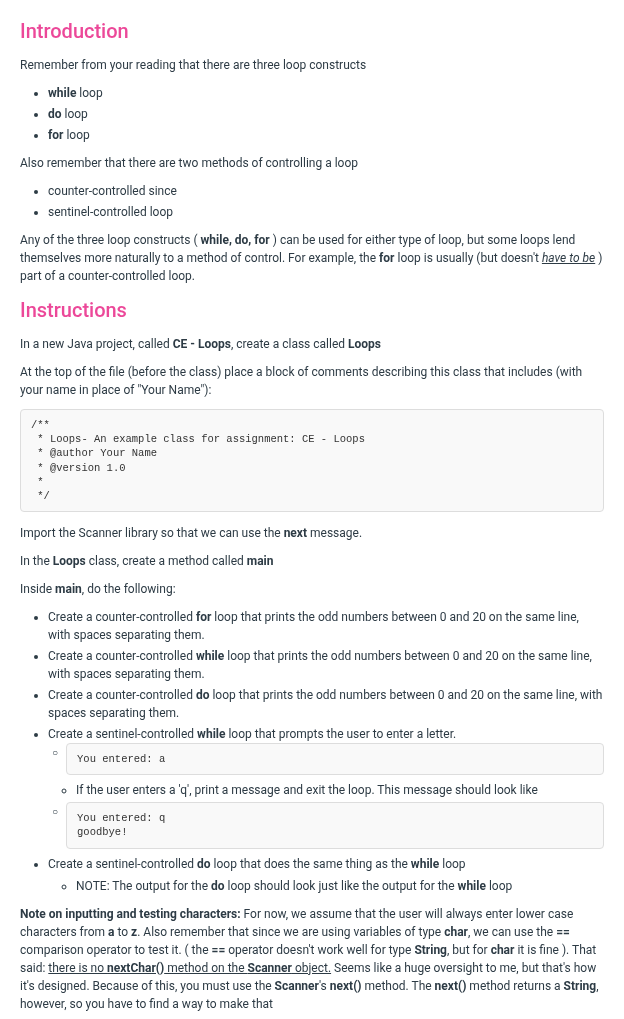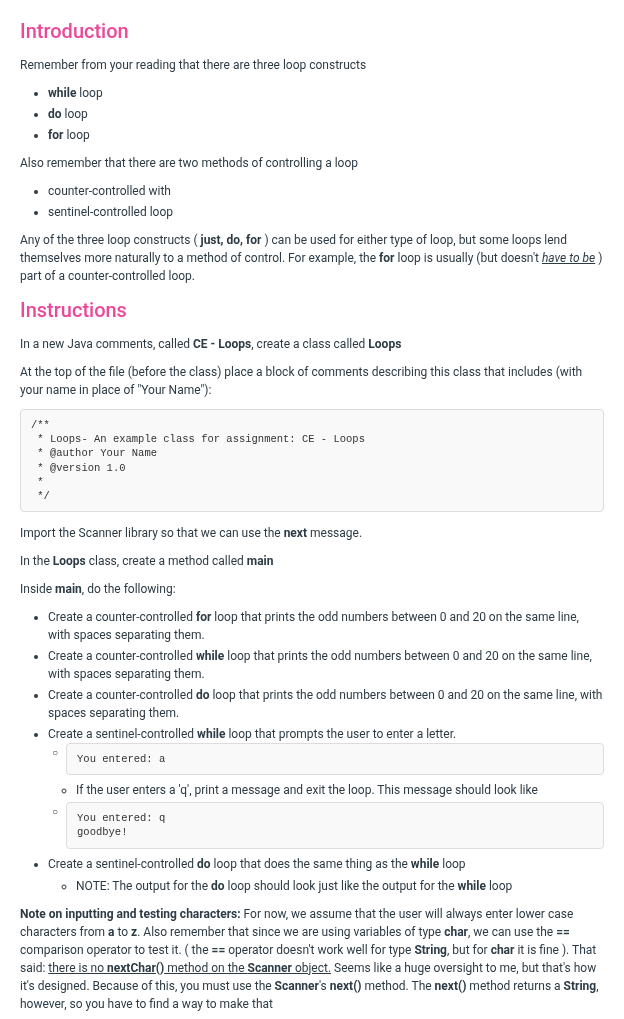--- a/index.html
+++ b/index.html
@@ -90,32 +90,32 @@
 
 <ul>
   <li><b>while</b><span> loop</span></li>
   <li><b>do</b><span> loop</span></li>
   <li><b>for</b><span> loop</span></li>
 </ul>
 
 <p>Also remember that there are two methods of controlling a loop</p>
 
 <ul>
-  <li>counter-controlled with</li>
+  <li>counter-controlled since</li>
   <li>sentinel-controlled loop</li>
 </ul>
 
 <p>
-  <span>Any of the three loop constructs ( </span><b>just, do, for</b><span> ) can be used for either type of loop, but some loops lend themselves more naturally to a method of control.   For example, the </span><b>for</b><span> loop is usually (but doesn't </span><span class="underline-italic">have to be</span><span> ) part of a counter-controlled loop.</span>
+  <span>Any of the three loop constructs ( </span><b>while, do, for</b><span> ) can be used for either type of loop, but some loops lend themselves more naturally to a method of control.   For example, the </span><b>for</b><span> loop is usually (but doesn't </span><span class="underline-italic">have to be</span><span> ) part of a counter-controlled loop.</span>
 </p>
 
 <h2>Instructions</h2>
 
 <p>
-  <span>In a new Java comments, called </span><b>CE - Loops</b><span>, create a class called </span><b>Loops</b>
+  <span>In a new Java project, called </span><b>CE - Loops</b><span>, create a class called </span><b>Loops</b>
 </p>
 
 <p>At the top of the file (before the class) place a block of comments describing this class that includes (with your name in place of "Your Name"):</p>
 
 <pre class="codeblock">/**
  * Loops- An example class for assignment: CE - Loops
  * @author Your Name
  * @version 1.0
  *
  */</pre>

